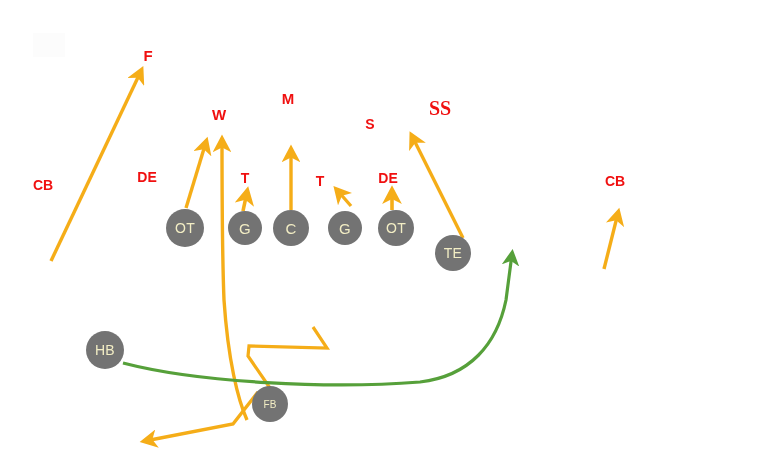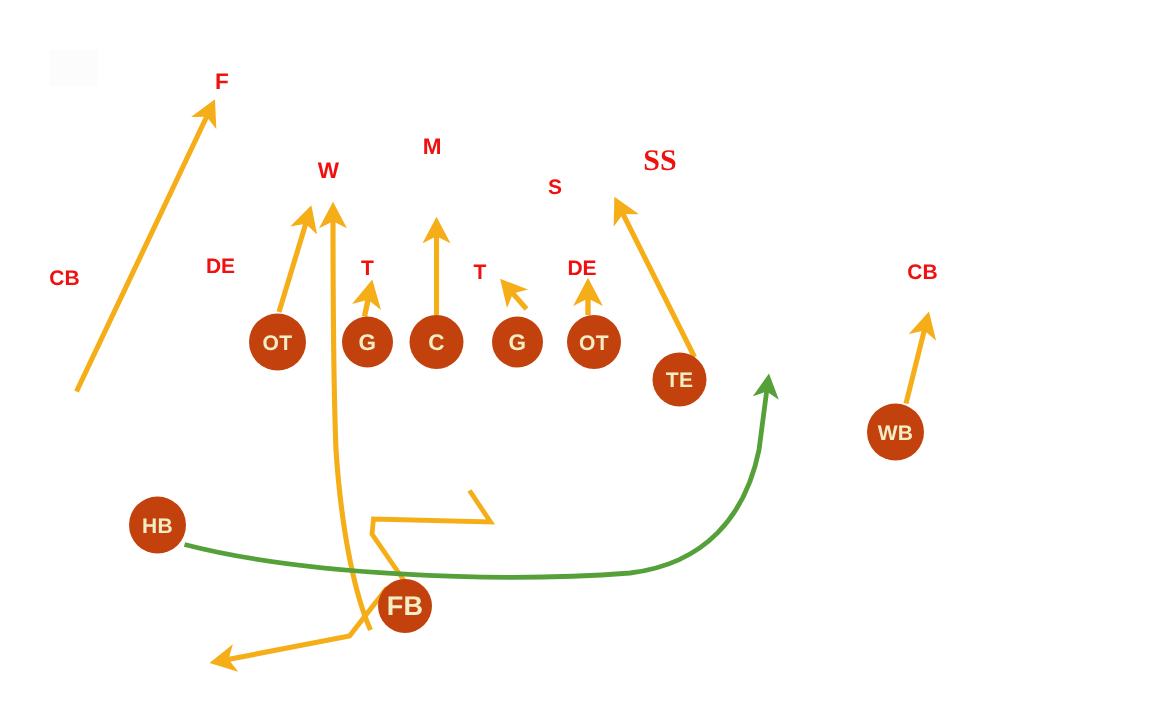--- a/index.html
+++ b/index.html
@@ -20,26 +20,26 @@
   #field-svg {
     position: absolute;
     left: 0;
     top: 0;
     width: 768px;
     height: 468px;
   }
   .player {
     position: absolute;
     border-radius: 50%;
-    background: #c2410c;
+    background: #737373;
     color: #f2edc4;
     display: flex;
     align-items: center;
     justify-content: center;
-    font-weight: bold;
+    font-weight: normal;
     font-family: "Liberation Sans", sans-serif;
     letter-spacing: 0.2px;
     box-sizing: border-box;
     z-index: 3;
   }
   .def-label {
     position: absolute;
     color: #f01010;
     font-weight: bold;
     font-family: "Liberation Sans", sans-serif;
@@ -101,26 +101,25 @@
   <div class="player" style="left:228px; top:211px; width:34px; height:34px; font-size:15px;">G</div>
 
   <div class="player" style="left:273px; top:210px; width:36px; height:36px; font-size:15px;">C</div>
 
   <div class="player" style="left:328px; top:211px; width:34px; height:34px; font-size:15px;">G</div>
 
   <div class="player" style="left:378px; top:210px; width:36px; height:36px; font-size:14px;">OT</div>
 
   <div class="player" style="left:435px; top:235px; width:36px; height:36px; font-size:14px;">TE</div>
 
-  <div class="player" style="left:578px; top:269px; width:38px; height:38px; font-size:14px;">WB</div>
 
 
   <div class="player" style="left:86px; top:331px; width:38px; height:38px; font-size:14px;">HB</div>
 
-  <div class="player" style="left:252px; top:386px; width:36px; height:36px; font-size:18px;">FB</div>
+  <div class="player" style="left:252px; top:386px; width:36px; height:36px; font-size:10px;">FB</div>
 
   <div class="def-label" style="left:148px; top:55px; font-size:15px;">F</div>
 
   <div class="def-label" style="left:219px; top:114px; font-size:15px;">W</div>
 
   <div class="def-label" style="left:288px; top:98px; font-size:15px;">M</div>
 
   <div class="def-label" style="left:370px; top:124px; font-size:14px;">S</div>
 
   <div class="def-label" style="left:440px; top:108px; font-size:20px;font-family:Liberation Serif, serif;">SS</div>

